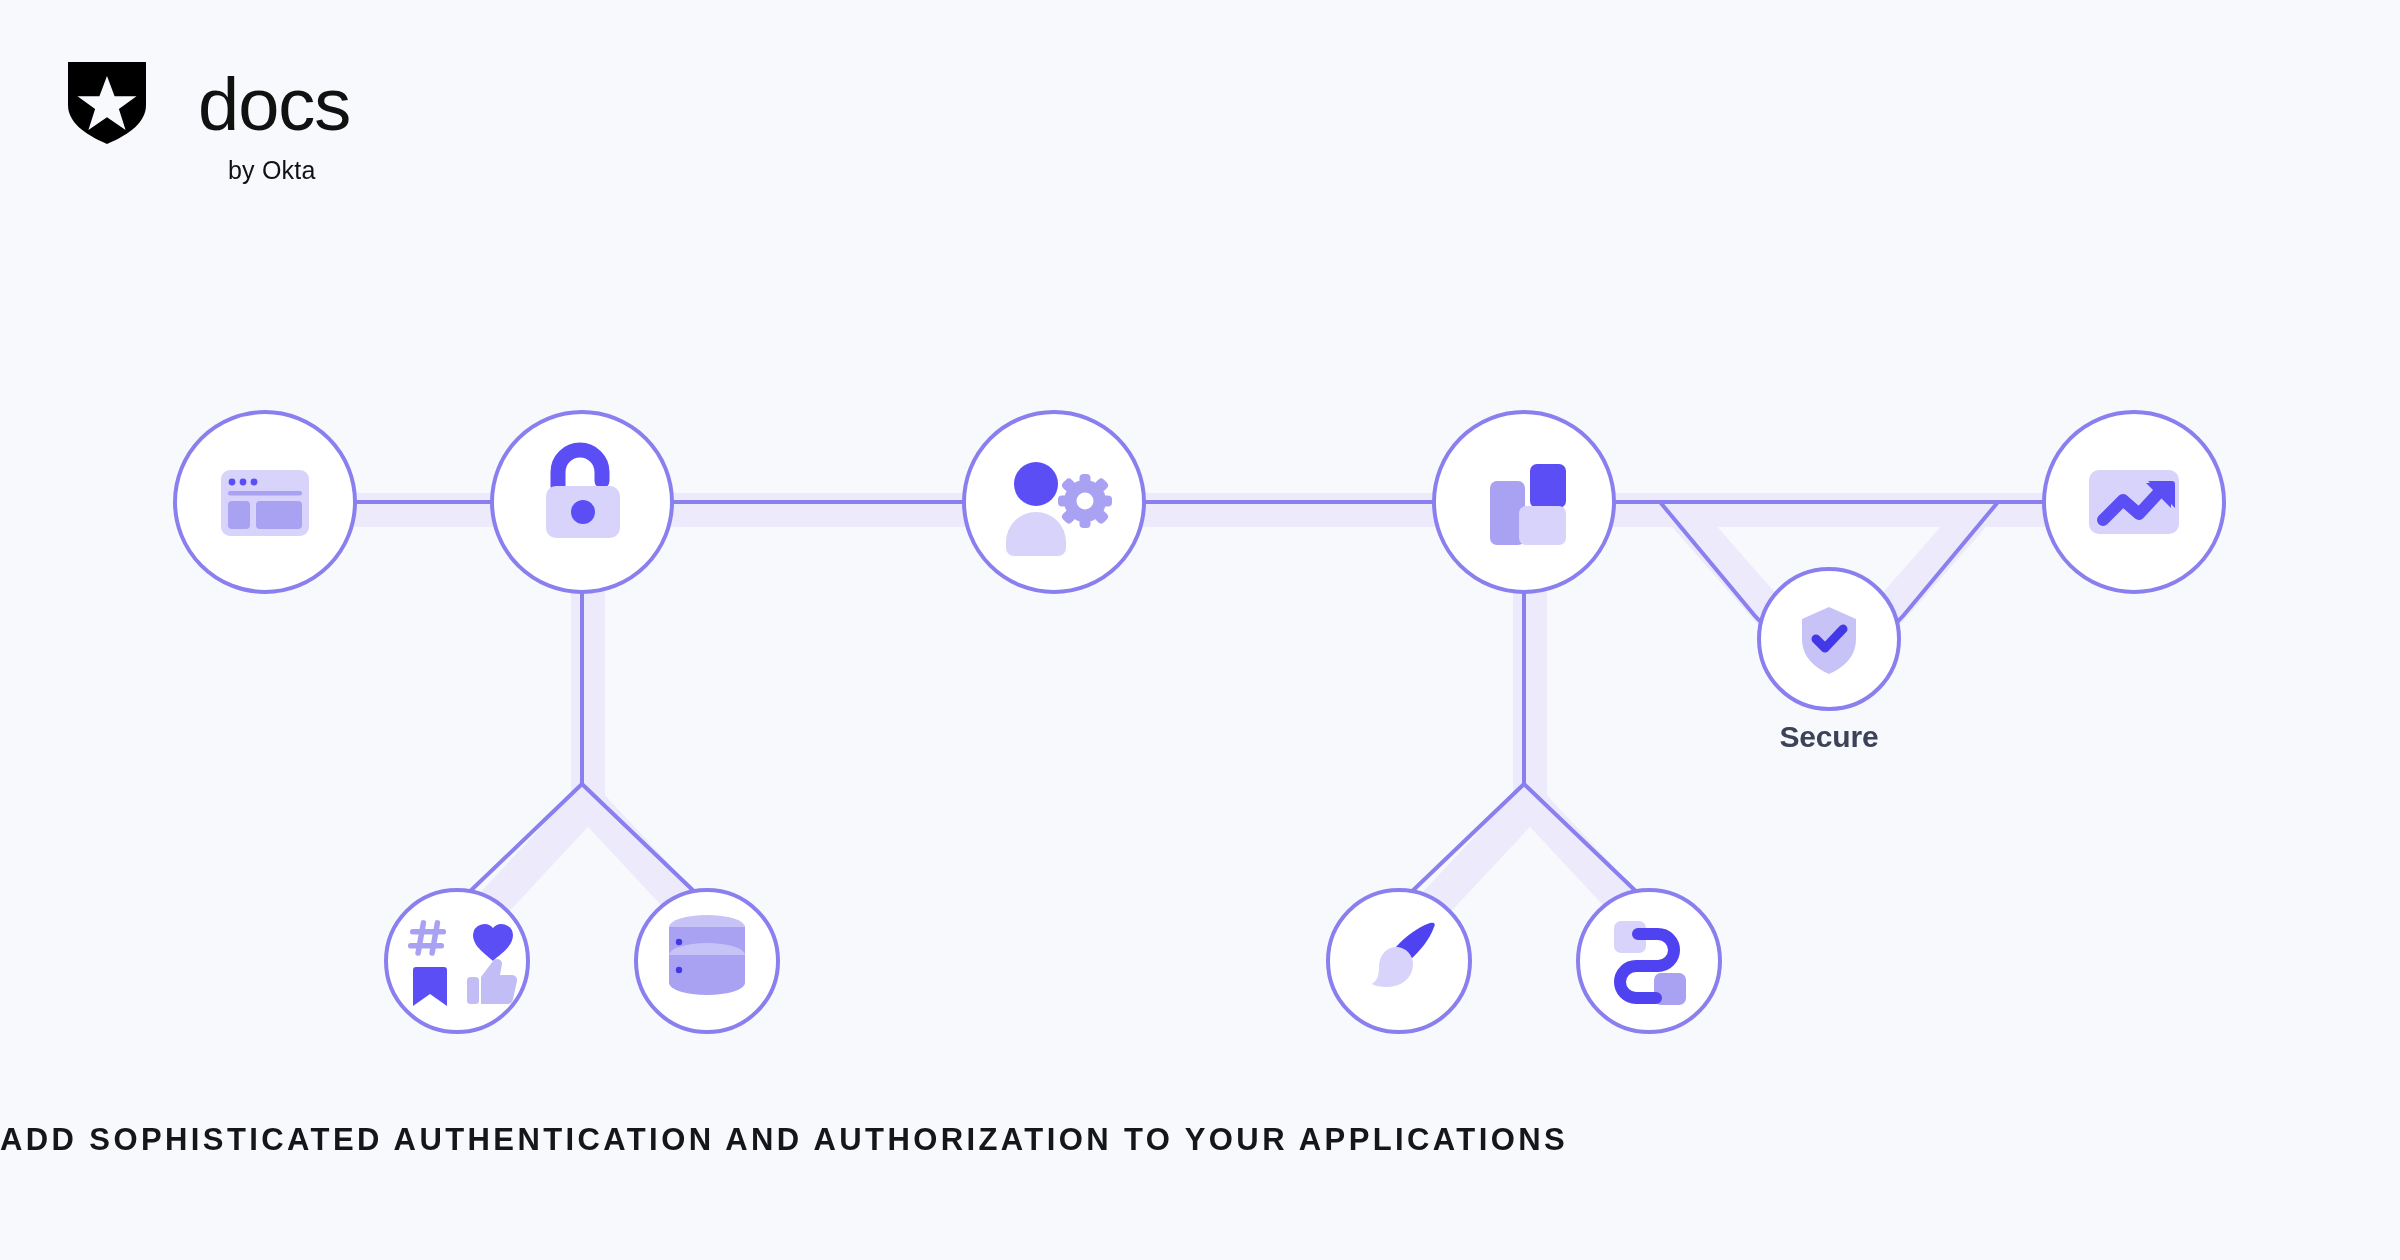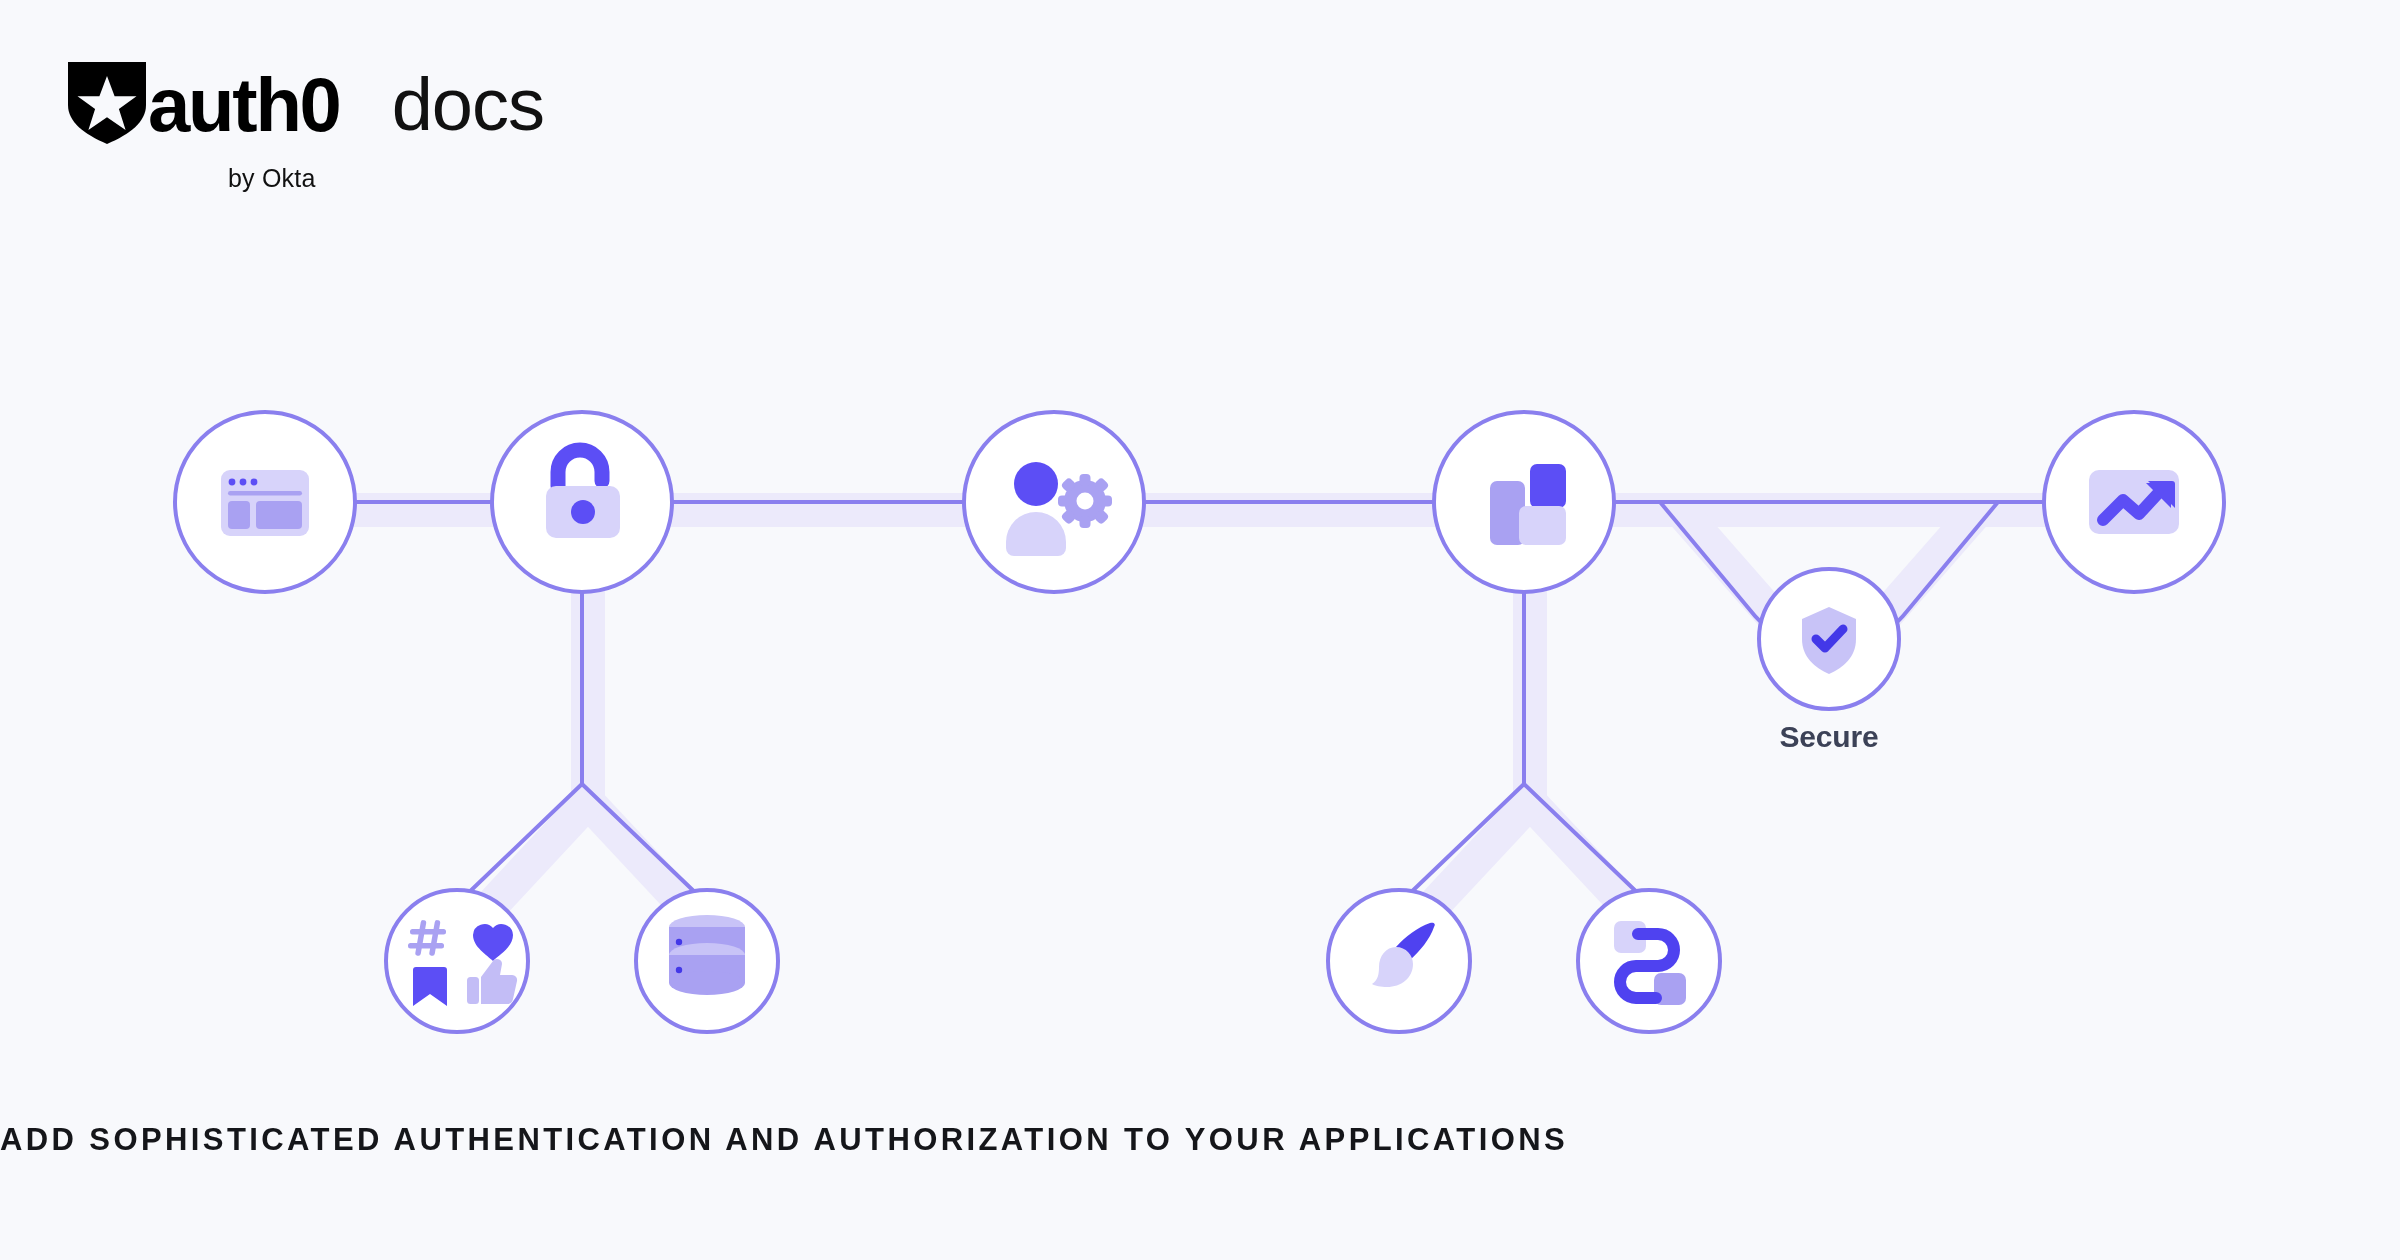--- a/index.html
+++ b/index.html
@@ -55,21 +55,21 @@
     color: #111111;
     line-height: 1;
     margin-left: 52px;
     position: relative;
     top: 2px;
   }
   .brand-sub {
     font-size: 25px;
     font-weight: 400;
     color: #111111;
-    margin-top: 20px;
+    margin-top: 12px;
     margin-left: 160px;
     letter-spacing: 0.2px;
   }
 
   
   .diagram {
     position: absolute;
     left: 0;
     top: 294px;
     width: 2400px;
@@ -100,21 +100,20 @@
 </style>
 </head>
 <body>
 
 <div class="brand">
   <div class="brand-row">
     <svg class="brand-mark" viewBox="0 0 78 82" aria-hidden="true">
       <path d="M39 0 L78 0 L78 43 C78 60 62 72 39 82 C16 72 0 60 0 43 L0 0 Z" fill="#000000"></path>
       <path d="M39 14 L46.6 34.2 L68.5 34.2 L50.9 47.1 L57.6 68 L39 55.2 L20.4 68 L27.1 47.1 L9.5 34.2 L31.4 34.2 Z" fill="#F8F9FC"></path>
     </svg>
-    <span class="brand-wordmark">auth0</span>
     <span class="brand-docs">docs</span>
   </div>
   <div class="brand-sub">by Okta</div>
 </div>
 
 <div class="diagram">
 <svg width="2400" height="820" viewBox="0 0 2400 820" xmlns="http://www.w3.org/2000/svg">
   <defs>
     
   </defs>

